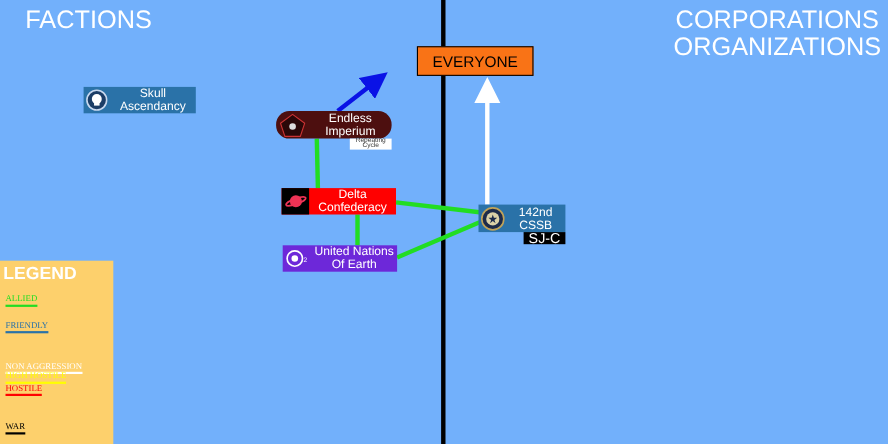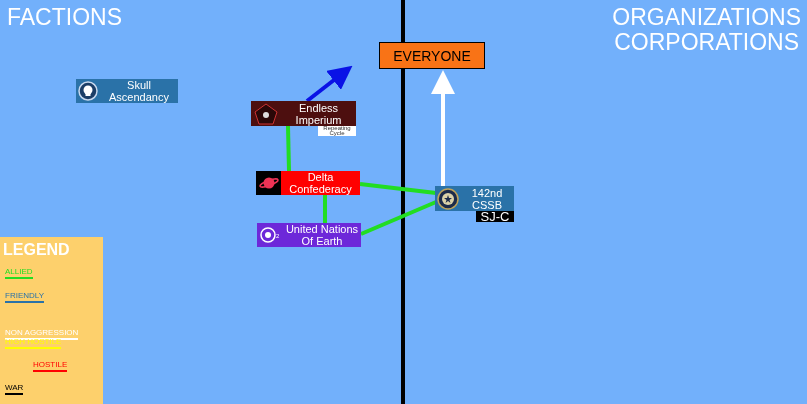--- a/index.html
+++ b/index.html
@@ -2,63 +2,63 @@
 <html><head>
 <meta charset="utf-8">
 <style>
   html, body { margin:0; padding:0; }
   body {
     width:807px; height:404px; position:relative; overflow:hidden;
     background:#72b0fb;
     font-family:"Liberation Sans", sans-serif;
   }
   .heading { position:absolute; color:#ffffff; font-size:23px; line-height:25px; }
-  #h-left { left:7px; top:5px; }
+  #h-left { left:23px; top:5px; }
   #h-right { right:6px; top:5px; text-align:center; }
   .divider { position:absolute; left:401px; top:0; width:4px; height:404px; background:#000; }
   svg.links { position:absolute; left:0; top:0; }
   .node { position:absolute; display:flex; align-items:center; color:#fff; font-size:11px; line-height:12px; }
   .node .icon { display:flex; align-items:center; justify-content:center; }
   .node .label { flex:1; text-align:center; }
   #everyone {
     left:351px; top:42px; width:104px; height:25px; background:#f97316;
     border:1px solid #000; color:#000; font-weight:normal; font-size:14px;
     display:flex; align-items:center; justify-content:center;margin-left:28px;
   }
   #skull { left:76px; top:79px; width:102px; height:24px; background:#2a72a8; }
   #skull .icon { width:24px; height:24px; }
-  #endless { left:251px; top:101px; width:105px; height:25px; background:#4d0f0f; }
+  #endless { left:251px; top:101px; width:105px; height:25px; background:#4d0f0f;border-radius:12px; }
   #endless .icon { width:30px; height:25px; }
   #endless-tag {
     position:absolute; left:318px; top:126px; width:38px; height:10px; background:#fff;
     color:#333; font-size:6px; line-height:5px; text-align:center;
   }
   #delta { left:256px; top:171px; width:104px; height:24px; background:#ff0000;align-items:center; }
   #delta .icon { width:25px; height:24px; background:#000; }
   #un { left:257px; top:223px; width:104px; height:24px; background:#6d28d9; }
   #un .icon { width:26px; height:24px; }
   #cssb { left:435px; top:186px; width:79px; height:25px; background:#2a72a8; }
   #cssb .icon { width:25px; height:25px; }
   #cssb-tag {
     position:absolute; left:476px; top:211px; width:38px; height:11px; background:#000;
     color:#fff; font-size:13px; line-height:11px; text-align:center;
   }
   #legend {
     position:absolute; left:0; top:237px; width:103px; height:167px; background:#fdd06c;
   }
   #legend-title { position:absolute; left:3px; top:4px; color:#fff; font-size:16px;font-weight:bold; }
-  .legend-item { position:absolute; left:5px; font-size:8px; line-height:9px; padding-bottom:1px; border-bottom:2px solid; }
+  .legend-item { position:absolute; left:5px; font-size:8px; line-height:9px; padding-bottom:1px; border-bottom:2px solid;font-family:Liberation Serif, serif; }
 </style>
 </head>
 <body>
 
 <div class="heading" id="h-left">FACTIONS</div>
 <div class="heading" id="h-right">
+  <div>CORPORATIONS</div>
   <div>ORGANIZATIONS</div>
-  <div>CORPORATIONS</div>
 </div>
 
 <div class="divider"></div>
 
 <svg class="links" width="807" height="404">
   <defs>
     <marker id="ab" markerWidth="6" markerHeight="6" refX="3" refY="3" orient="auto">
       <path d="M0,0 L6,3 L0,6 Z" fill="#0a12e6"></path>
     </marker>
     <marker id="aw" markerWidth="6" markerHeight="6" refX="3" refY="3" orient="auto">
@@ -144,15 +144,15 @@
   </span>
 </div>
 <div id="cssb-tag">SJ-C</div>
 
 <div id="legend">
   <div id="legend-title">LEGEND</div>
   <div class="legend-item" style="top:30px;color:#22dd22;border-color:#22dd22;">ALLIED</div>
   <div class="legend-item" style="top:54px;color:#2a72a8;border-color:#2a72a8;">FRIENDLY</div>
   <div class="legend-item" style="top:91px;color:#ffffff;border-color:#ffffff;">NON AGGRESSION</div>
   <div class="legend-item" style="top:100px;color:#ffff00;border-color:#ffff00;">HIGH HOSTILE</div>
-  <div class="legend-item" style="top:123px;color:#ff0000;border-color:#ff0000;margin-left:28px;">HOSTILE</div>
+  <div class="legend-item" style="top:111px;color:#ff0000;border-color:#ff0000;">HOSTILE</div>
   <div class="legend-item" style="top:146px;color:#000000;border-color:#000000;">WAR</div>
 </div>
 
 </body></html>

